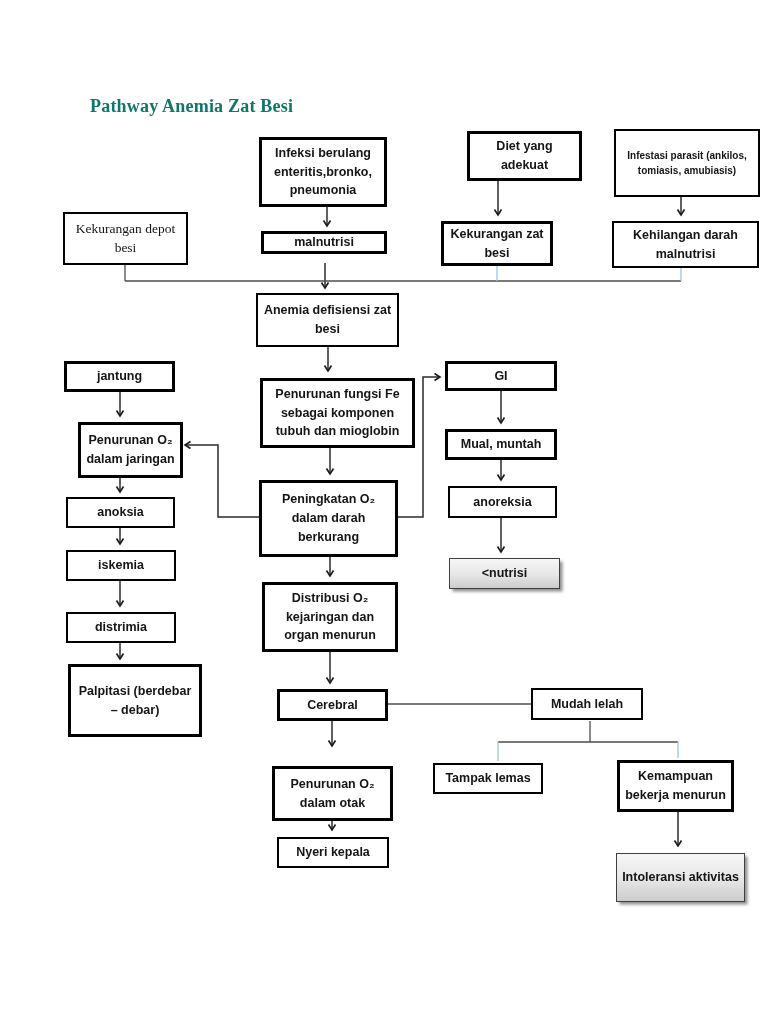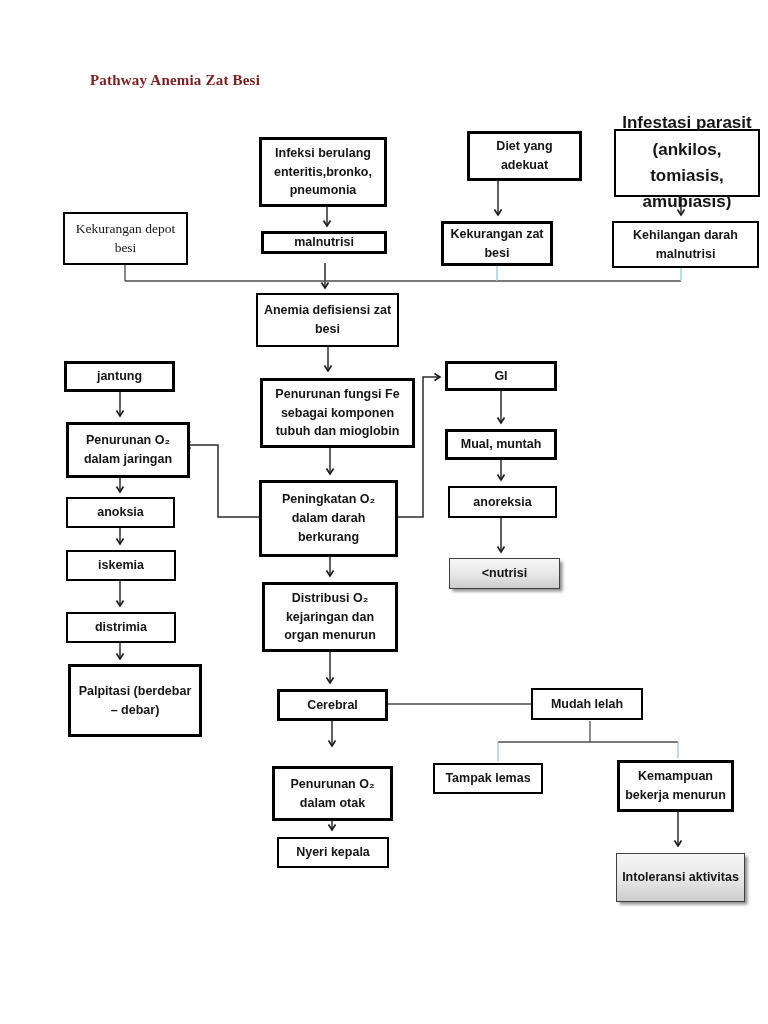--- a/index.html
+++ b/index.html
@@ -1,26 +1,26 @@
 <!DOCTYPE html>
 <html><head>
 <meta charset="utf-8">
 <style>
   html,body{margin:0;padding:0;background:#ffffff;}
   #page{position:relative;width:768px;height:1024px;background:#ffffff;overflow:hidden;
         font-family:"Liberation Sans",sans-serif;}
-  .page-title{position:absolute;left:90px;top:72px;font-family:"Liberation Serif",serif;
-        font-weight:bold;font-size:15px;color:#7f1d1d;letter-spacing:.2px;}
+  .page-title{position:absolute;left:90px;top:96px;font-family:"Liberation Serif",serif;
+        font-weight:bold;font-size:18px;color:#0f766e;letter-spacing:.2px;}
   .node{position:absolute;display:flex;align-items:center;justify-content:center;
         text-align:center;box-sizing:border-box;background:#ffffff;color:#151515;
         font-weight:bold;font-size:12.5px;line-height:1.5;padding:2px 5px;}
   .b3{border:3px solid #000;justify-content:center;}
   .b2{border:2px solid #000;}
   .serif{font-family:"Liberation Serif",serif;font-weight:normal;font-size:13.5px;line-height:1.35;}
-  .small{font-size:17px;line-height:1.55;}
+  .small{font-size:10px;line-height:1.55;}
   .gray{border:1.5px solid #3f3f3f;
         background:linear-gradient(180deg,#f6f6f6 0%,#e6e6e6 55%,#cccccc 100%);
         box-shadow:2.5px 2.5px 3px rgba(0,0,0,0.45);}
   #connectors{position:absolute;left:0;top:0;pointer-events:none;}
 </style>
 </head>
 <body>
 
 <div id="page">
 
@@ -99,21 +99,21 @@
     </div>
 
   <div class="node b2" style="left:256px;top:293px;width:143px;height:54px">
     <span>Anemia defisiensi zat besi</span>
     </div>
 
   <div class="node b3" style="left:64px;top:361px;width:111px;height:31px">
     <span>jantung</span>
     </div>
 
-  <div class="node b3" style="left:66px;top:422px;width:124px;height:56px">
+  <div class="node b3" style="left:78px;top:422px;width:105px;height:56px">
     <span>Penurunan O₂ dalam jaringan</span>
     </div>
 
   <div class="node b2" style="left:66px;top:497px;width:109px;height:31px">
     <span>anoksia</span>
     </div>
 
   <div class="node b2" style="left:66px;top:550px;width:110px;height:31px">
     <span>iskemia</span>
     </div>

